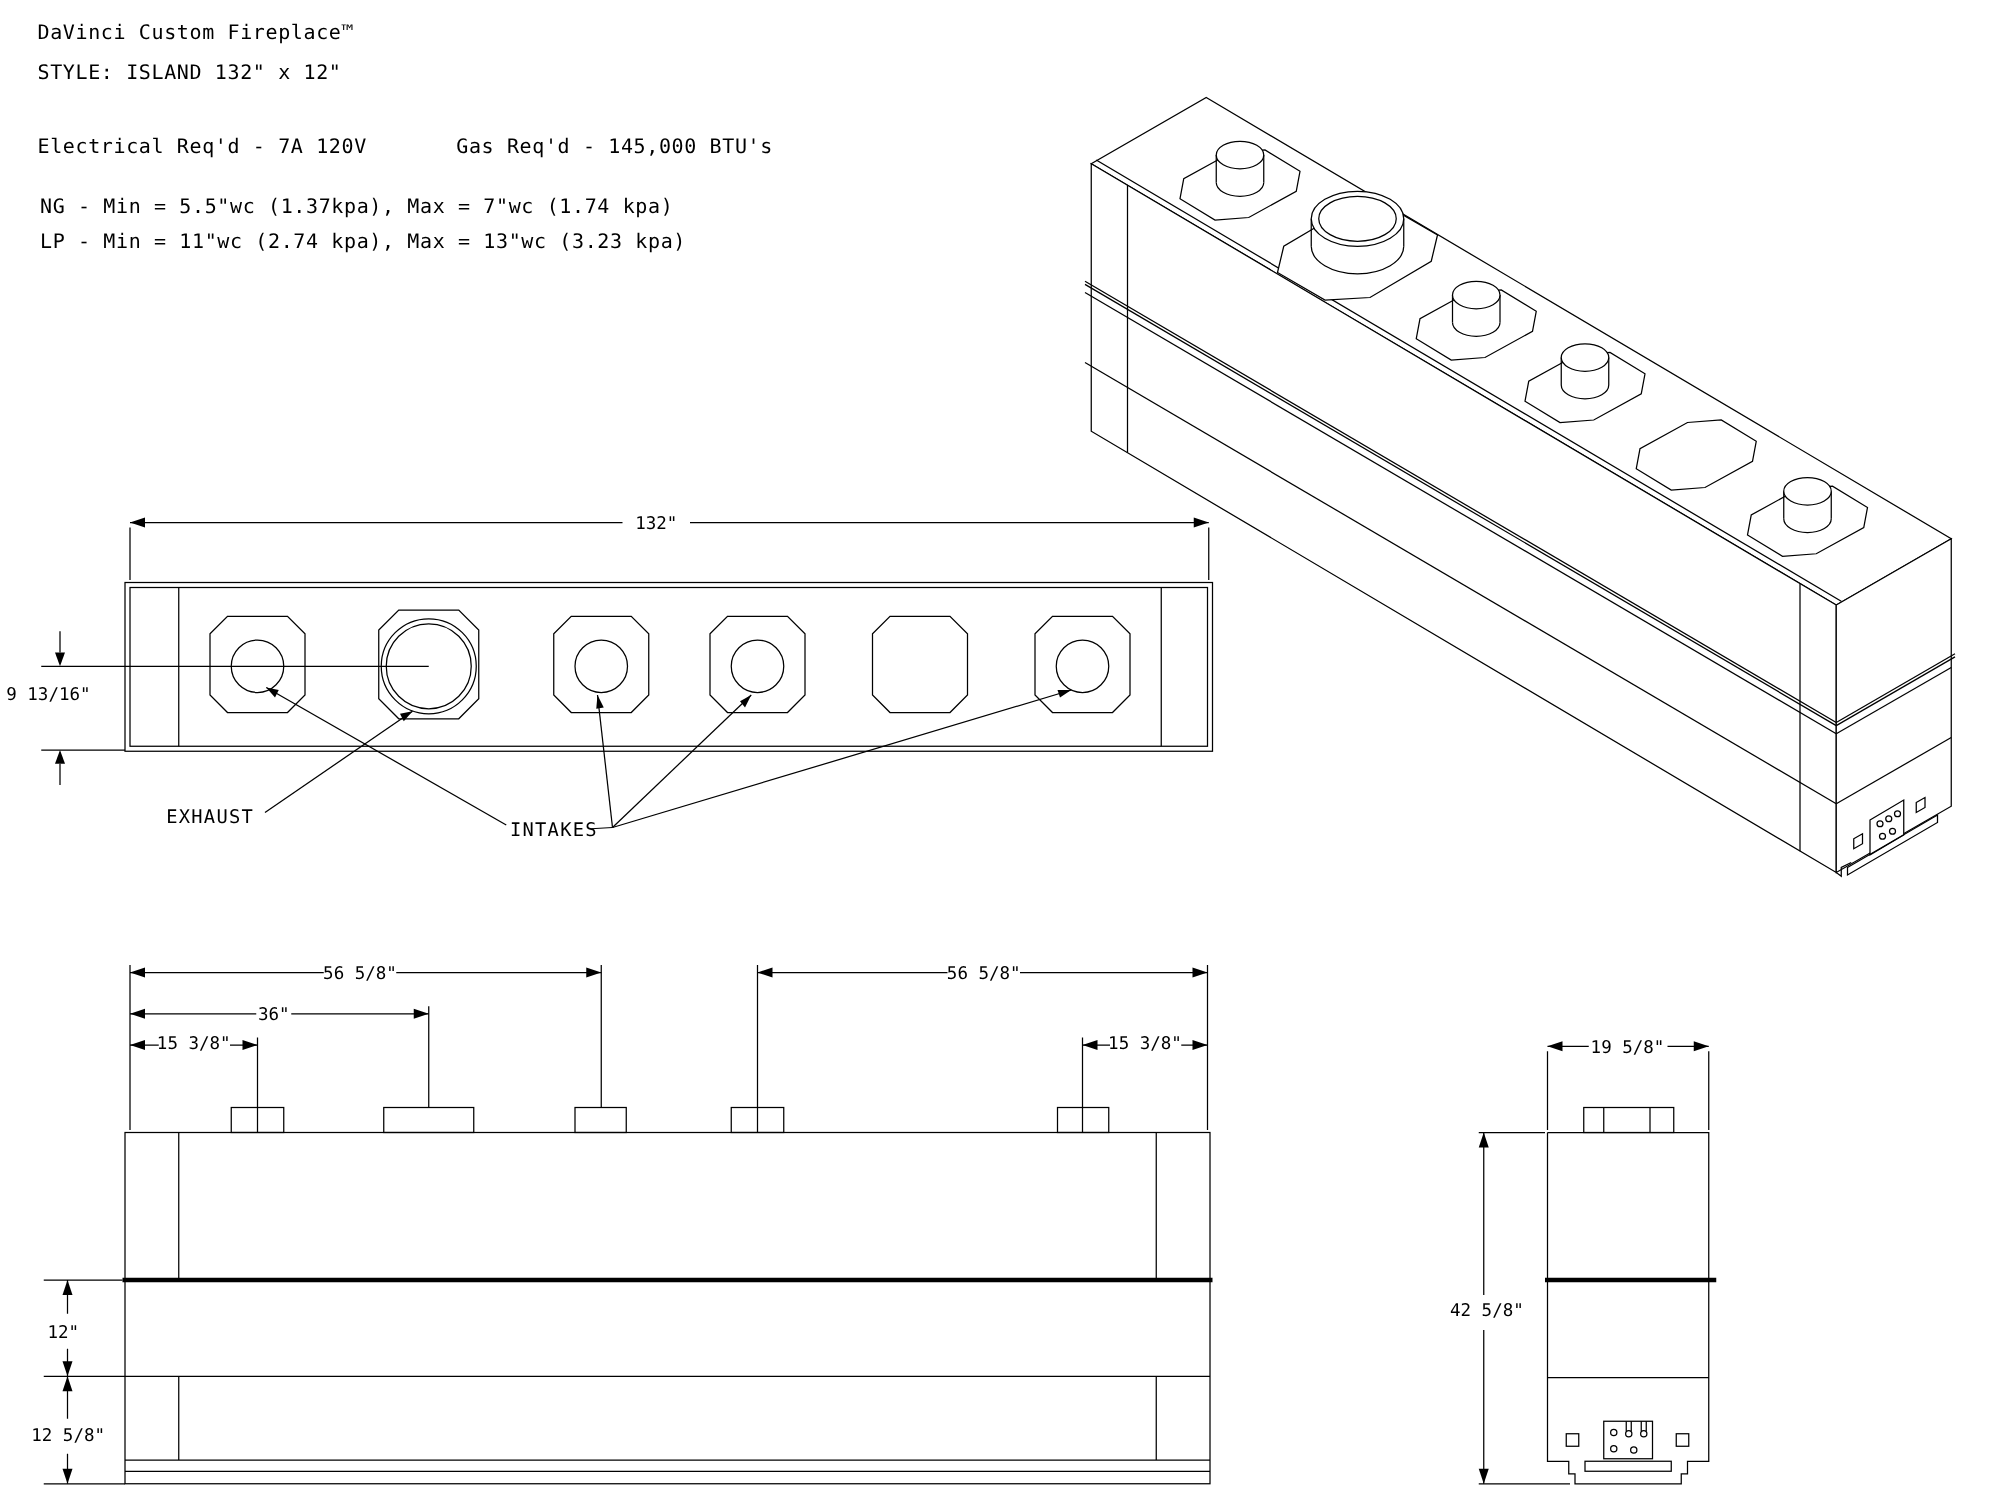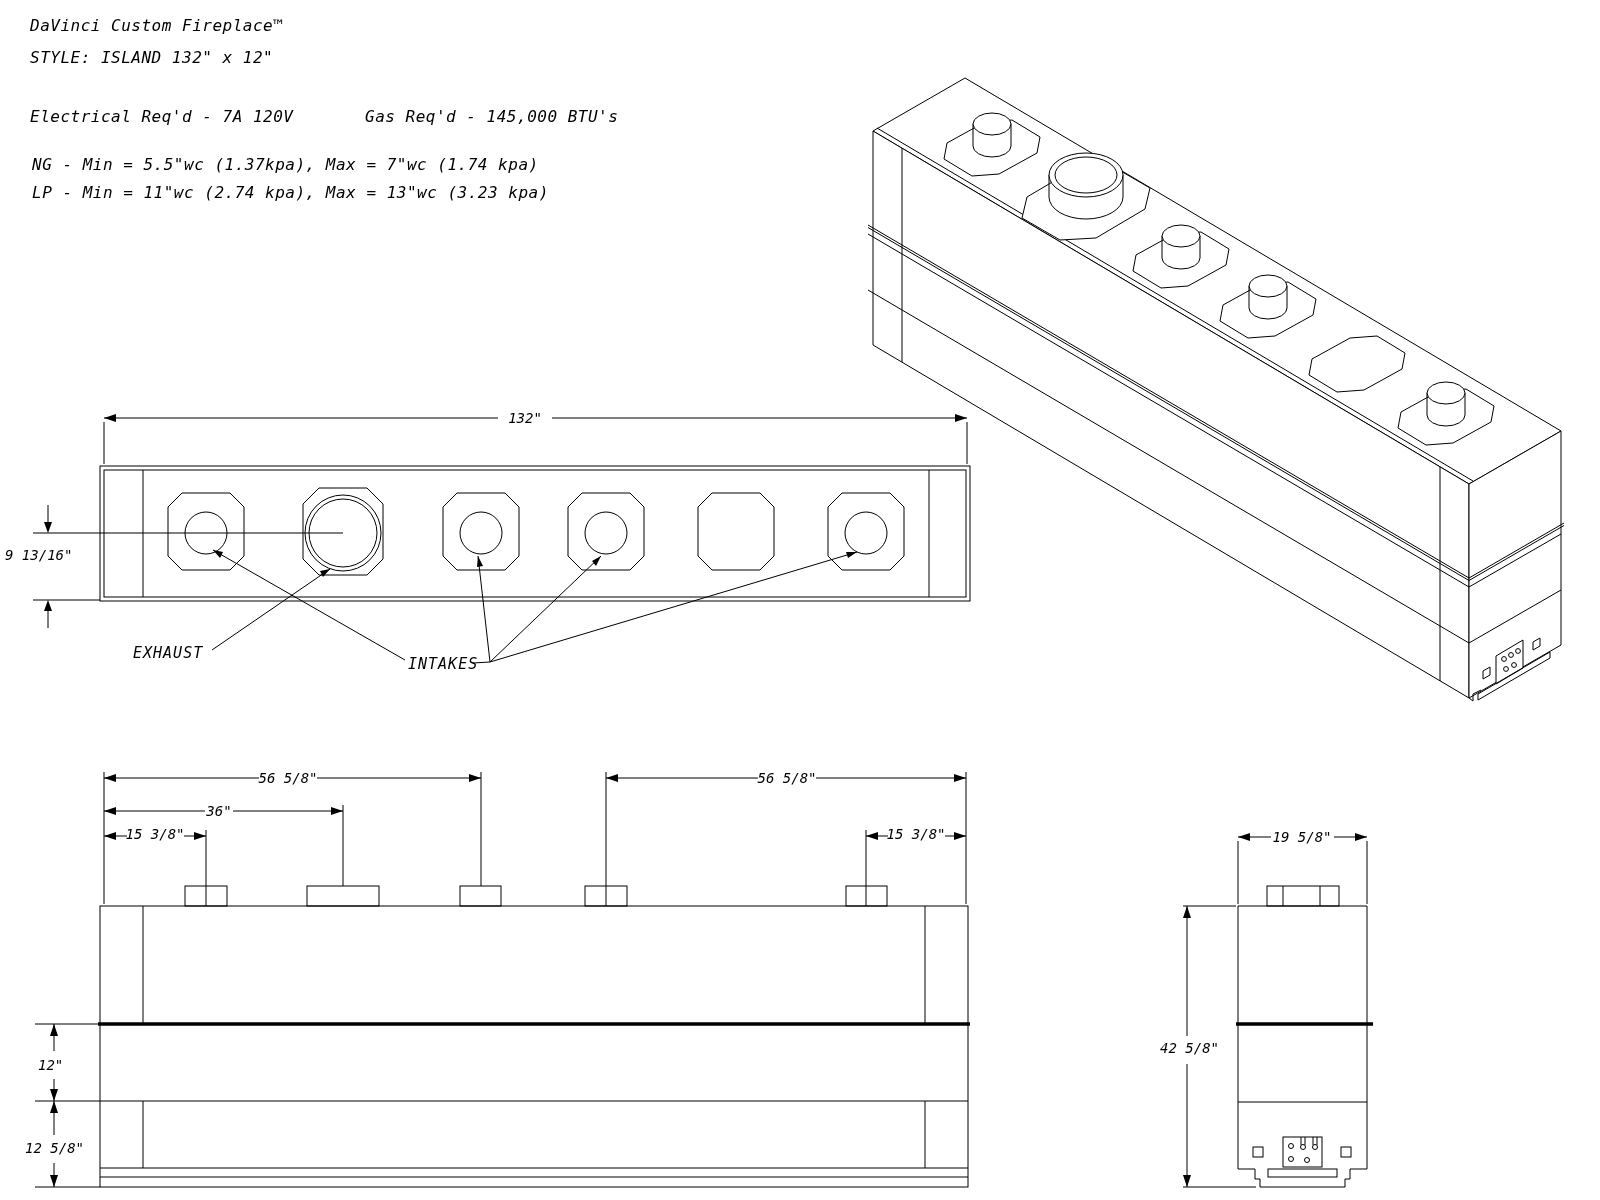--- a/index.html
+++ b/index.html
@@ -1,16 +1,16 @@
 <!DOCTYPE html>
 <html><head>
 <meta charset="utf-8">
 <style>
   html,body{margin:0;padding:0;background:#ffffff;}
-  .sheet{position:relative;width:1600px;height:1200px;background:#ffffff;overflow:hidden;font-style:italic;}
+  .sheet{position:relative;width:1600px;height:1200px;background:#ffffff;overflow:hidden;}
   svg{position:absolute;left:0;top:0;}
   svg .ln{stroke:#000;fill:none;stroke-width:1;}
   svg .thick{stroke:#000;fill:none;stroke-width:3.5;}
   svg .face{stroke:#000;fill:#ffffff;stroke-width:1;}
   svg .arr{fill:#000;stroke:none;}
   svg .mask{fill:#ffffff;stroke:none;}
   svg text{fill:#000;stroke:none;font-family:"DejaVu Sans Mono","Liberation Mono",monospace;}
   .hdr{font-size:16px;letter-spacing:0.5px;}
   .dim{font-size:14px;}
   .lbl{font-size:15px;letter-spacing:1px;}

